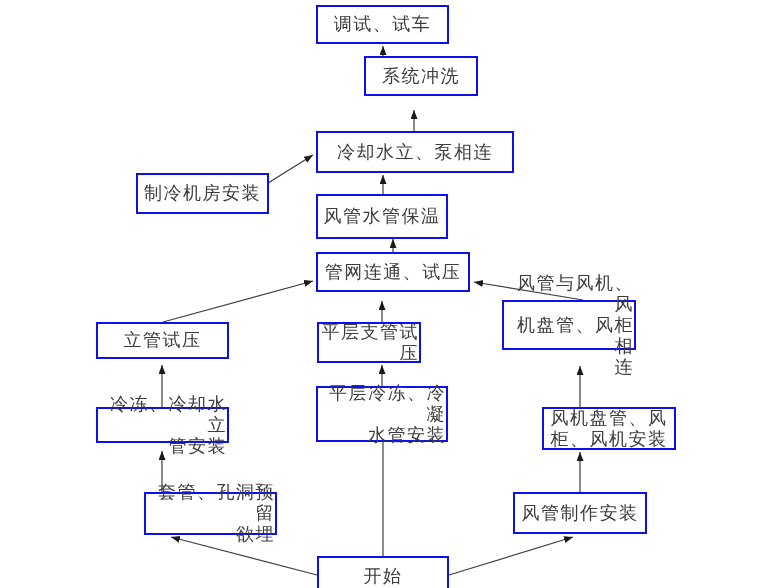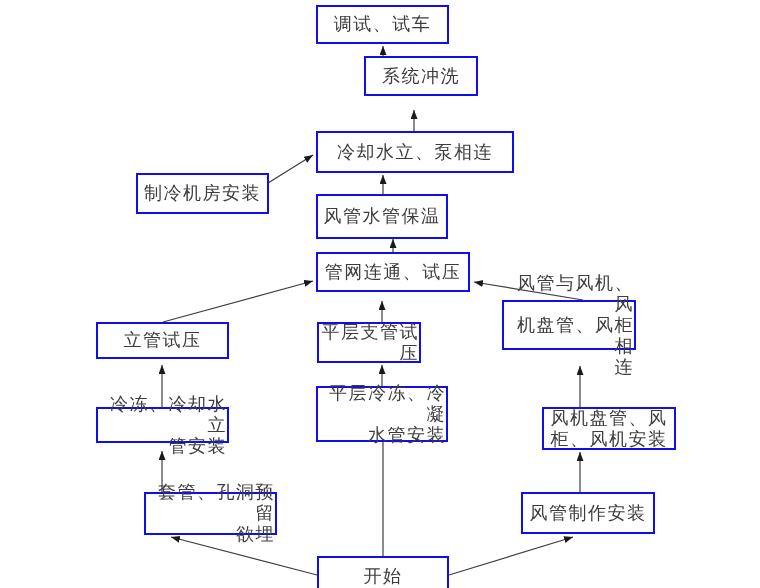--- a/index.html
+++ b/index.html
@@ -83,16 +83,16 @@
 机盘管、风柜相
 连</div>
       <div class="node" style="left: 96px; top: 407px; width: 133px; height: 36px;">冷冻、冷却水立
 管安装</div>
       <div class="node" style="left: 316px; top: 386px; width: 132px; height: 56px;">平层冷冻、冷凝
 水管安装</div>
       <div class="node" style="left: 542px; top: 407px; width: 134px; height: 43px;">风机盘管、风
 柜、风机安装</div>
       <div class="node" style="left: 96px; top: 492px; width: 133px; height: 43px; margin-left: 48px;">套管、孔洞预留
 欲埋</div>
-      <div class="node" style="left: 513px; top: 492px; width: 134px; height: 42px; margin-left: 8px;">风管制作安装</div>
+      <div class="node" style="left: 513px; top: 492px; width: 134px; height: 42px;">风管制作安装</div>
       <div class="node" style="left: 317px; top: 556px; width: 132px; height: 40px;">开始</div>
     </div>
 </div>
 
 </body></html>

